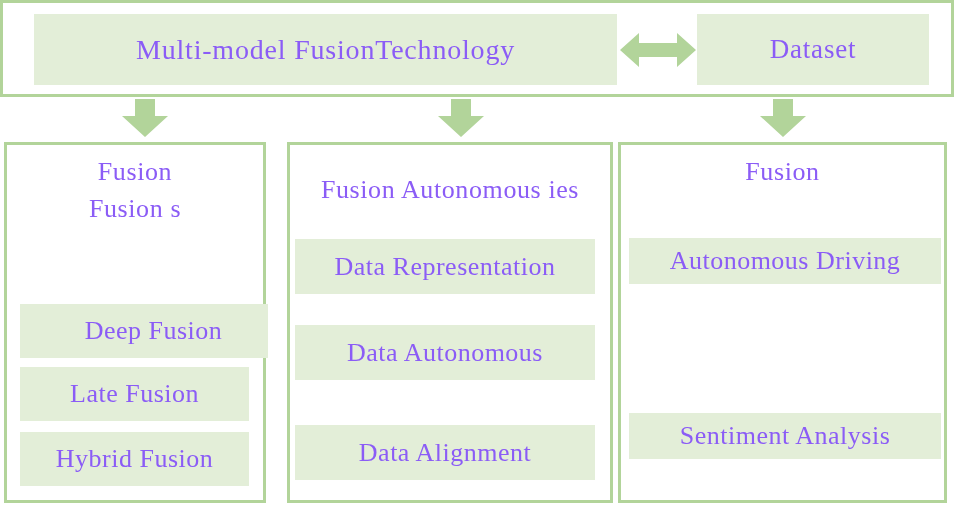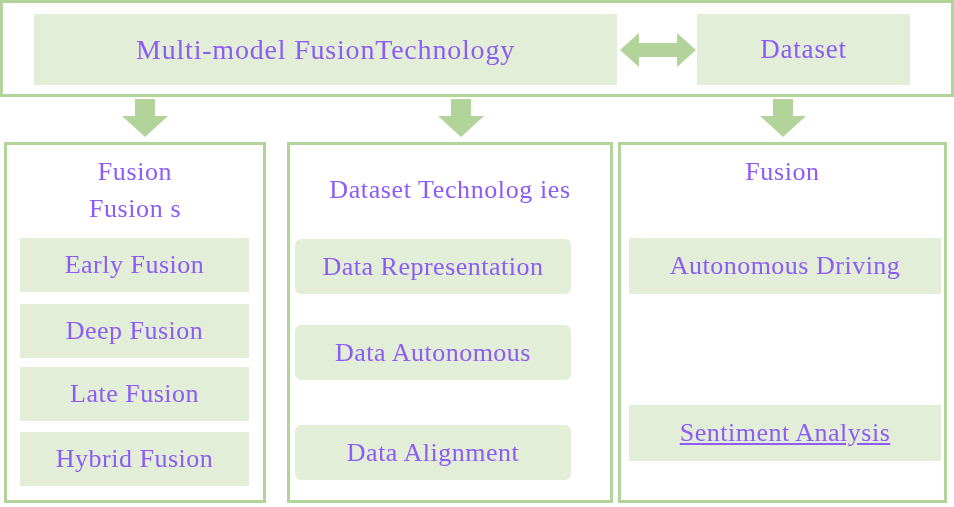--- a/index.html
+++ b/index.html
@@ -22,21 +22,21 @@
     background: #ffffff;
   }
   .gbox {
     position: absolute;
     background: #e3eed8;
     display: flex;
     align-items: center;
     justify-content: center;
   }
   .title-box { left: 31px; top: 11px; width: 583px; height: 71px; font-size: 28px; letter-spacing: 0.8px; }
-  .dataset-box { left: 694px; top: 11px; width: 213px; height: 71px; font-size: 27px; letter-spacing: 0.8px; }
+  .dataset-box { left: 694px; top: 11px; width: 232px; height: 71px; font-size: 27px; letter-spacing: 0.8px; }
   .double-arrow { position: absolute; left: 617px; top: 27px; width: 76px; height: 40px; }
   
   .down-arrow { position: absolute; top: 99px; width: 46px; height: 38px; }
   .down-arrow.a1 { left: 122px; }
   .down-arrow.a2 { left: 438px; }
   .down-arrow.a3 { left: 760px; }
   .arrow-fill { fill: #b2d49a; }
   
   .column {
     position: absolute;
@@ -65,31 +65,31 @@
     background: #e3eed8;
     display: flex;
     align-items: center;
     justify-content: center;
     font-size: 26px;
     letter-spacing: 0.5px;
     white-space: nowrap;
   }
   .col1 .item { left: 13px; width: 229px; height: 54px; }
   .col1 .i1 { top: 93px; }
-  .col1 .i2 { top: 159px; }
+  .col1 .i2 { top: 159px; padding-left: 19px; }
   .col1 .i3 { top: 222px; }
   .col1 .i4 { top: 287px; }
-  .col2 .item { left: 5px; width: 276px; height: 55px; border-radius: 6px; }
+  .col2 .item { left: 5px; width: 300px; height: 55px; }
   .col2 .i1 { top: 94px; }
   .col2 .i2 { top: 180px; }
   .col2 .i3 { top: 280px; }
-  .col3 .item { left: 8px; width: 312px; height: 56px; }
+  .col3 .item { left: 8px; width: 312px; height: 46px; }
   .col3 .i1 { top: 93px; }
   .col3 .i2 { top: 182px; }
-  .col3 .i3 { top: 260px; text-decoration: underline; }
+  .col3 .i3 { top: 268px; }
 </style>
 </head>
 <body>
 
 <div class="canvas">
 
   <div class="top-panel">
     <div class="gbox title-box">
       <span>Multi-model FusionTechnology</span>
     </div>
@@ -109,29 +109,28 @@
   </svg>
   <svg class="down-arrow a3" viewBox="0 0 46 38" xmlns="http://www.w3.org/2000/svg">
     <polygon class="arrow-fill" points="13,0 33,0 33,17 46,17 23,38 0,17 13,17"></polygon>
   </svg>
 
   <div class="column col1">
     <div class="col-header">
       <div>Fusion</div>
       <div>Fusion s</div>
     </div>
-    <div class="item i1">Early Fusion</div>
     <div class="item i2">Deep Fusion</div>
     <div class="item i4">Hybrid Fusion</div>
     <div class="item i3">Late Fusion</div>
   </div>
 
   <div class="column col2">
     <div class="col-header">
-      <div>Dataset Technolog ies</div>
+      <div>Fusion Autonomous ies</div>
     </div>
     <div class="item i1">Data Representation</div>
     <div class="item i2">Data Autonomous</div>
     <div class="item i3">Data Alignment</div>
   </div>
 
   <div class="column col3">
     <div class="col-header">
       <div>Fusion</div>
     </div>

